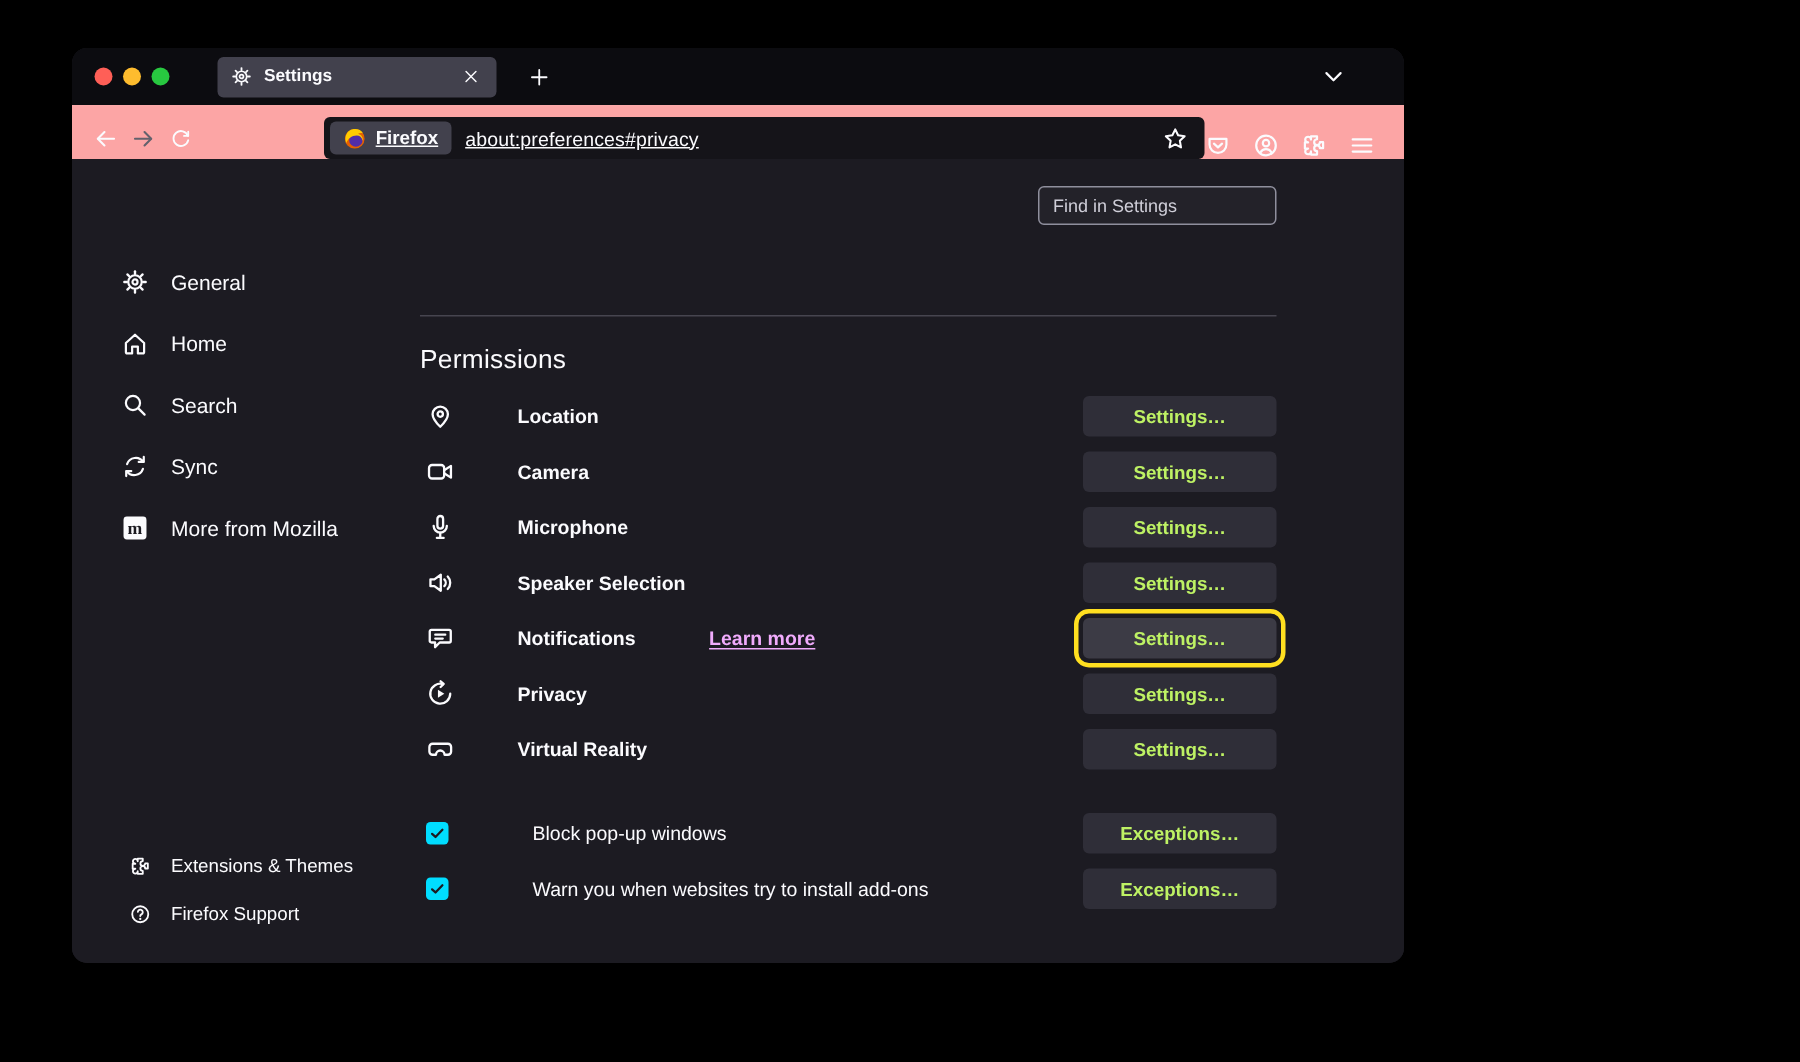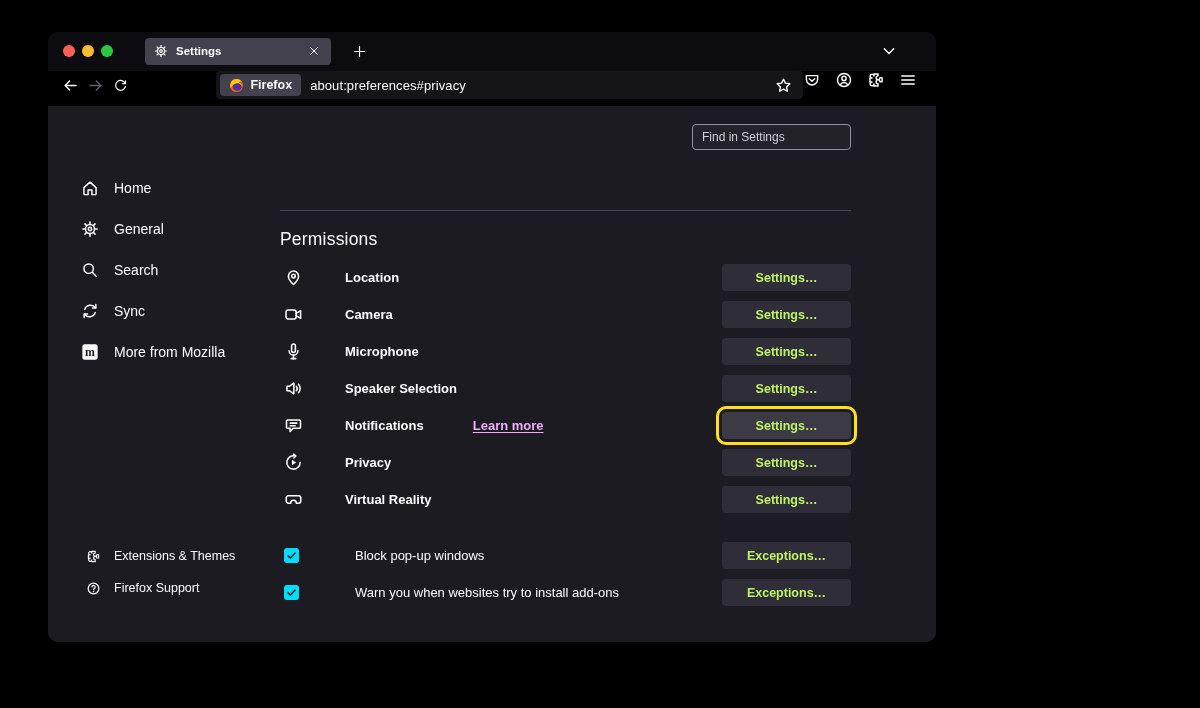--- a/index.html
+++ b/index.html
@@ -24,43 +24,43 @@
     border-radius:4px; display:flex; align-items:center; padding:0 9px; gap:8px;
   }
   .tab-title { font-size:11.5px; font-weight:600; flex:1; }
   .tab-close { width:16px; height:16px; display:flex; align-items:center; justify-content:center; color:#fbfbfe; }
   .newtab { margin-left:14px; width:28px; height:28px; display:flex; align-items:center; justify-content:center; }
   .tab-list-chevron { position:absolute; right:38px; top:50%; transform:translateY(-50%); width:18px; height:18px; }
   .icon { display:inline-flex; }
   .icon svg { width:100%; height:100%; display:block; }
   
   .toolbar {
-    height:36px; background:#000000; display:flex; align-items:flex-start;
-    padding:0 10px; border-top:1px solid rgba(255,255,255,.05);
+    height:36px; background:#fca5a5; display:flex; align-items:flex-end;
+    padding:0 10px; border-top:1px solid rgba(255,255,255,.05);text-decoration:underline;
   }
   .tool-icon { width:30px; height:28px; display:flex; align-items:center; justify-content:center; border-radius:4px; color:#fbfbfe; }
   .tool-icon svg { width:17px; height:17px; }
   .tool-icon.dim { color:#62616c; }
   .urlbar {
     margin-left:84px; width:706px; height:28px; background:#151419;
     border-radius:4px; display:flex; align-items:center; padding:0 11px 0 4px;
   }
   .chip { height:22px; background:#42414d; border-radius:4px; padding:0 9px; display:flex; align-items:center; gap:6px; font-size:12.5px; font-weight:700; }
   .chip .icon { width:15px; height:15px; }
   .url-text { margin-left:9px; font-size:13px; color:#fbfbfe; letter-spacing:.1px; }
   .star { margin-left:auto; width:17px; height:17px; color:#fbfbfe; }
   .nav-right { margin-left:auto; display:flex; align-items:center; gap:14px; padding-right:9px; }
   .nav-right .icon { width:18px; height:18px; color:#fbfbfe; }
   
   .content { display:flex; height:536px; background:#1c1b22; position:relative; }
   .sidebar { width:232px; flex-shrink:0; padding-top:61px; position:relative; }
   .side-item { height:41px; display:flex; align-items:center; padding-left:33px; gap:15px; font-size:14px; font-weight:500; cursor:pointer; }
   .side-item .icon { width:18px; height:18px; }
   .side-item.active { color:#00ddff; }
-  .sidebar-footer { position:absolute; left:0; right:0; bottom:38px; }
+  .sidebar-footer { position:absolute; left:0; right:0; bottom:17px; }
   .foot-item { height:32px; display:flex; align-items:center; padding-left:38px; gap:13px; font-size:12.5px; font-weight:500; cursor:pointer; }
   .foot-item .icon { width:15px; height:15px; }
   
   .main { width:571px; padding-top:18px; }
   .find-row { display:flex; justify-content:flex-end; }
   .find-input {
     width:159px; height:26px; background:#232229; border:1px solid #8f8f9d;
     border-radius:4px; color:#fbfbfe; font-size:12px; padding:0 9px; font-family:inherit; outline:none;
   }
   .find-input::placeholder { color:#cfced8; }
@@ -211,49 +211,49 @@
     </div>
   </div>
 
   <div class="content">
 
     <div class="sidebar">
       <nav id="sidebar-nav">
   <div class="side-item">
     <span class="icon s-icon">
               <svg viewBox="0 0 16 16">
-                <path d="M2.6 7.7 8 2.8l5.4 4.9v5.5a.7.7 0 0 1-.7.7H9.7V9.8H6.3v4.1H3.3a.7.7 0 0 1-.7-.7z" fill="none" stroke="currentColor" stroke-width="1.3" stroke-linecap="round" stroke-linejoin="round"></path>
-              </svg>
-            </span>
-    <span class="side-label">Home</span>
-  </div>
-
-  <div class="side-item">
-    <span class="icon s-icon">
-              <svg viewBox="0 0 16 16">
                 <g fill="currentColor">
                   <rect x="7.3" y="1" width="1.4" height="2.8" rx=".6" transform="rotate(0 8 8)"></rect>
                   <rect x="7.3" y="1" width="1.4" height="2.8" rx=".6" transform="rotate(45 8 8)"></rect>
                   <rect x="7.3" y="1" width="1.4" height="2.8" rx=".6" transform="rotate(90 8 8)"></rect>
                   <rect x="7.3" y="1" width="1.4" height="2.8" rx=".6" transform="rotate(135 8 8)"></rect>
                   <rect x="7.3" y="1" width="1.4" height="2.8" rx=".6" transform="rotate(180 8 8)"></rect>
                   <rect x="7.3" y="1" width="1.4" height="2.8" rx=".6" transform="rotate(225 8 8)"></rect>
                   <rect x="7.3" y="1" width="1.4" height="2.8" rx=".6" transform="rotate(270 8 8)"></rect>
                   <rect x="7.3" y="1" width="1.4" height="2.8" rx=".6" transform="rotate(315 8 8)"></rect>
                 </g>
                 <circle cx="8" cy="8" r="4" fill="none" stroke="currentColor" stroke-width="1.3" stroke-linecap="round" stroke-linejoin="round"></circle>
                 <circle cx="8" cy="8" r="1.5" fill="none" stroke="currentColor" stroke-width="1.3" stroke-linecap="round" stroke-linejoin="round"></circle>
               </svg>
             </span>
     <span class="side-label">General</span>
   </div>
 
   <div class="side-item">
     <span class="icon s-icon">
               <svg viewBox="0 0 16 16">
+                <path d="M2.6 7.7 8 2.8l5.4 4.9v5.5a.7.7 0 0 1-.7.7H9.7V9.8H6.3v4.1H3.3a.7.7 0 0 1-.7-.7z" fill="none" stroke="currentColor" stroke-width="1.3" stroke-linecap="round" stroke-linejoin="round"></path>
+              </svg>
+            </span>
+    <span class="side-label">Home</span>
+  </div>
+
+  <div class="side-item">
+    <span class="icon s-icon">
+              <svg viewBox="0 0 16 16">
                 <circle cx="6.8" cy="6.8" r="4.2" fill="none" stroke="currentColor" stroke-width="1.3" stroke-linecap="round" stroke-linejoin="round"></circle>
                 <path d="m10 10 3.7 3.7" fill="none" stroke="currentColor" stroke-width="1.3" stroke-linecap="round" stroke-linejoin="round"></path>
               </svg>
             </span>
     <span class="side-label">Search</span>
   </div>
 
 
   <div class="side-item">
     <span class="icon s-icon">

